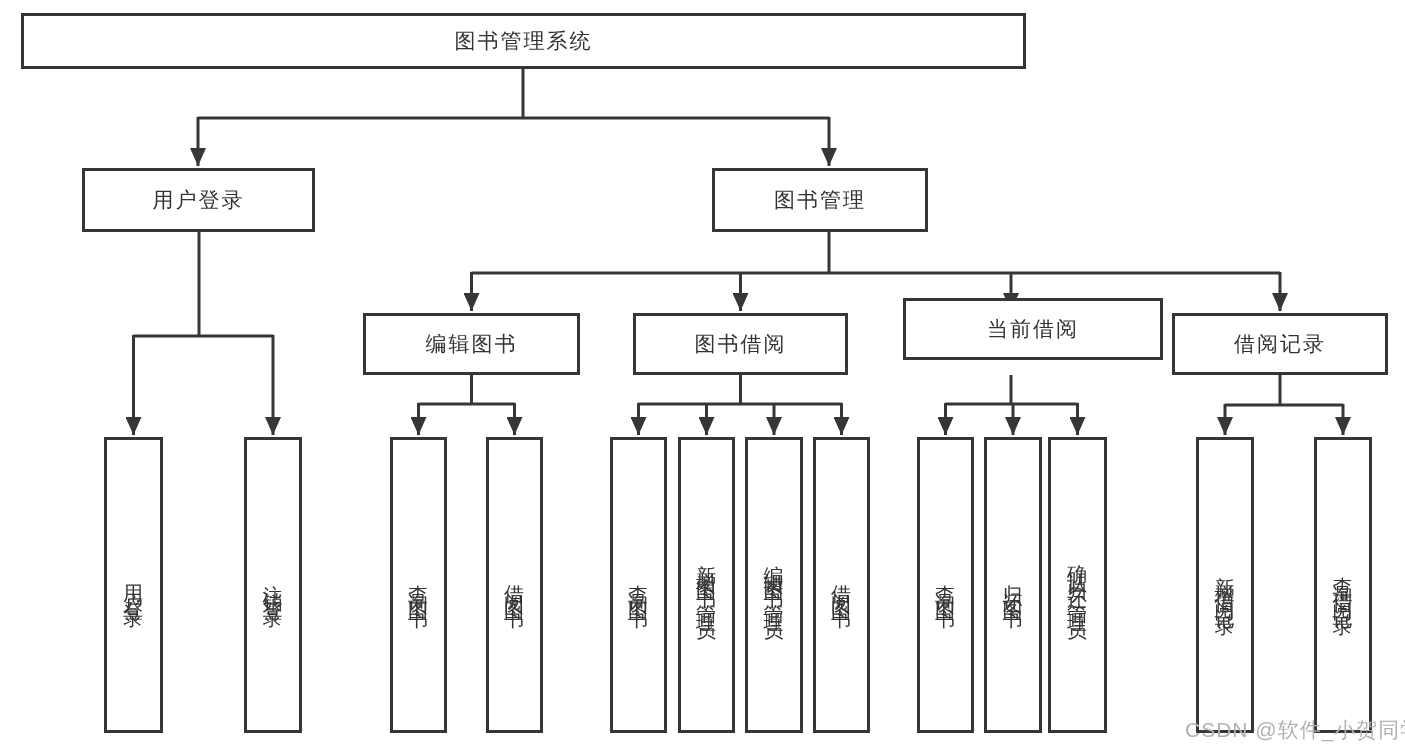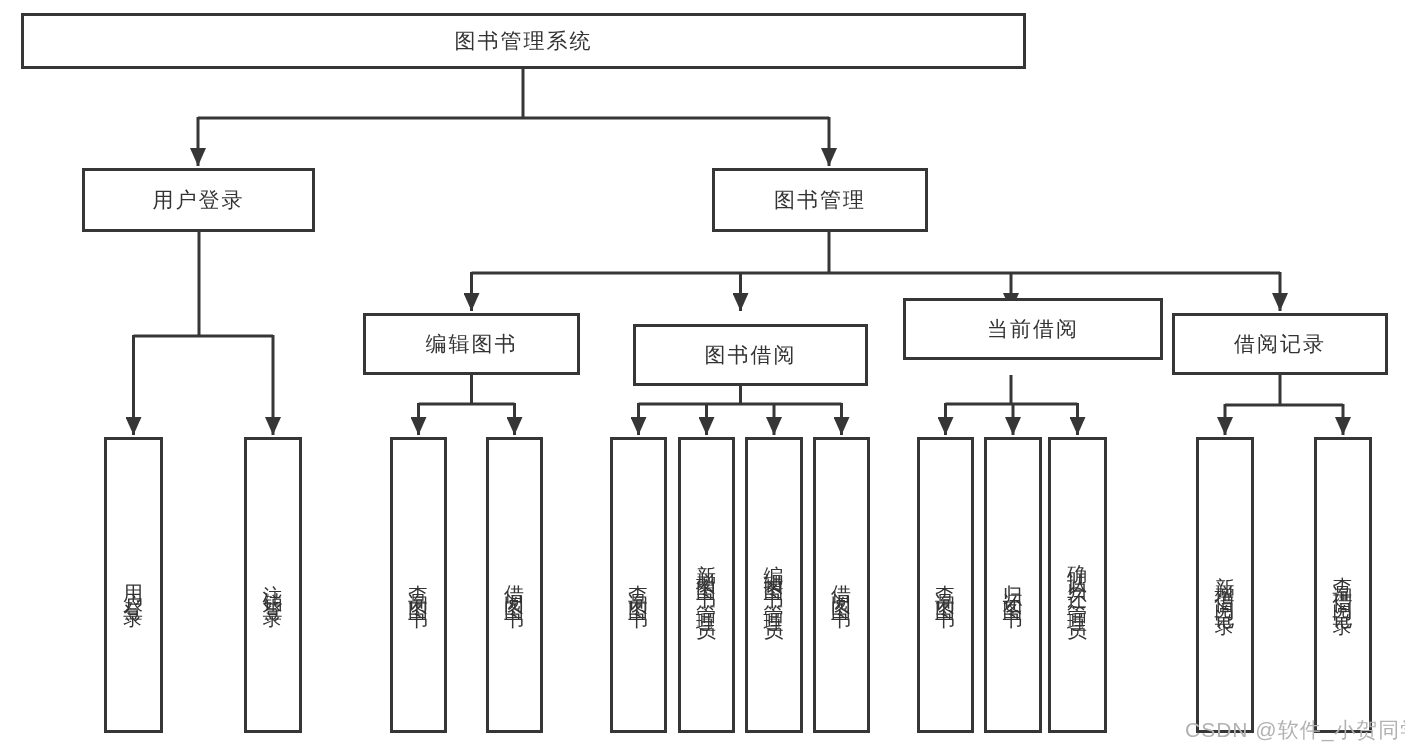--- a/index.html
+++ b/index.html
@@ -118,21 +118,21 @@
   <div class="node" style="left:82px;top:168px;width:233px;height:64px">
     <span class="hlabel">用户登录</span>
   </div>
   <div class="node" style="left:712px;top:168px;width:216px;height:64px">
     <span class="hlabel">图书管理</span>
   </div>
 
   <div class="node" style="left:363px;top:313px;width:217px;height:62px">
     <span class="hlabel">编辑图书</span>
   </div>
-  <div class="node" style="left:633px;top:324px;width:235px;height:62px">
+  <div class="node" style="left:633px;top:313px;width:215px;height:62px">
     <span class="hlabel">图书借阅</span>
   </div>
   <div class="node" style="left:903px;top:298px;width:260px;height:62px">
     <span class="hlabel">当前借阅</span>
   </div>
   <div class="node" style="left:1172px;top:313px;width:216px;height:62px">
     <span class="hlabel">借阅记录</span>
   </div>
 
   <div class="node" style="left:104px;top:437px;width:59px;height:296px">

